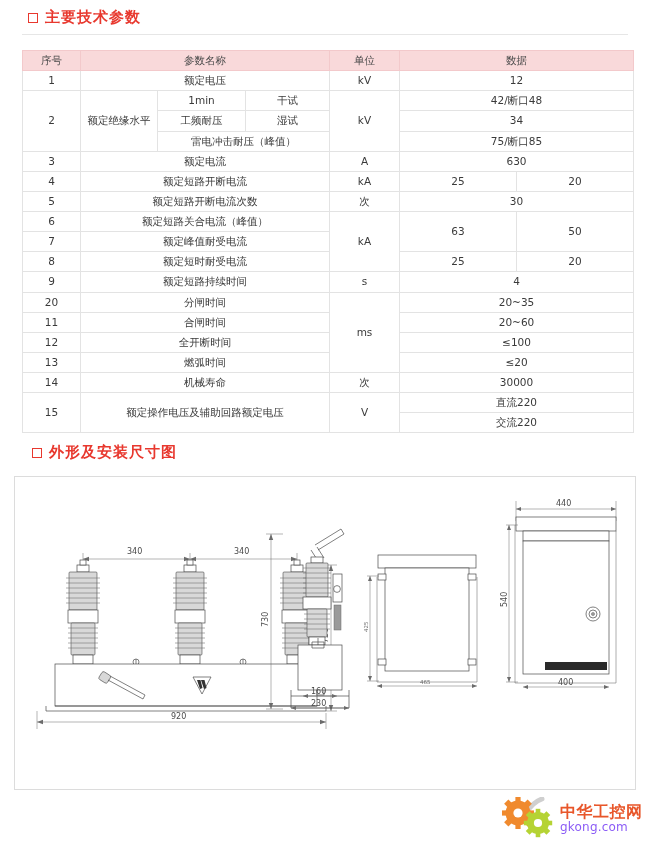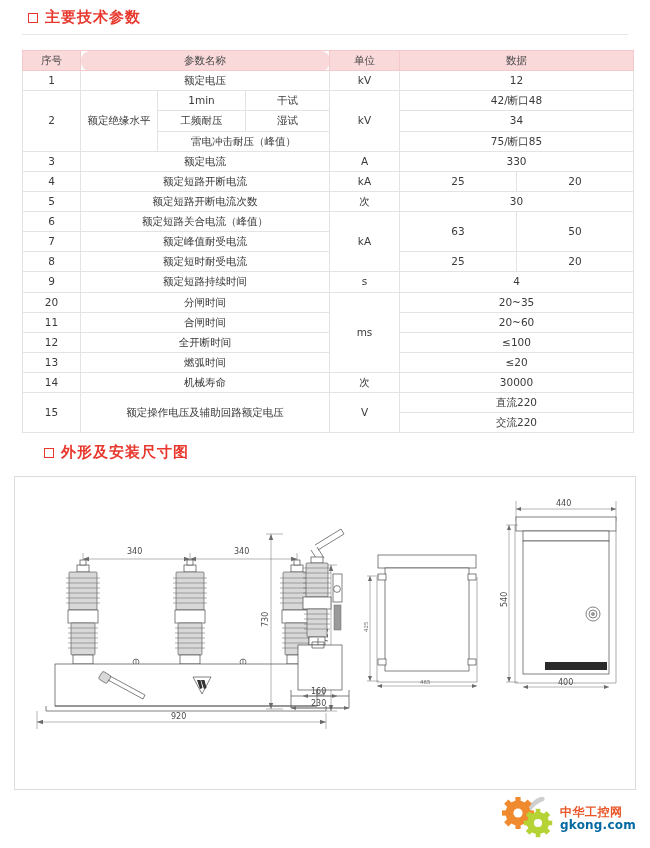--- a/index.html
+++ b/index.html
@@ -15,21 +15,21 @@
 
   
   .section-head {
     display: flex; align-items: center; gap: 7px;
     color: #e8382e;
     font-size: 15px; font-weight: bold;
     letter-spacing: 1px;
     padding: 0 0 0 28px;
   }
   .sec1 { position: absolute; top: 8px; left: 0; }
-  .sec2 { position: absolute; top: 443px; left: 16px; }
+  .sec2 { position: absolute; top: 443px; left: 4px; }
   .sq {
     width: 10px; height: 10px;
     border: 1.5px solid #e8382e;
     display: inline-block; flex: none;
   }
   .rule {
     position: absolute; left: 22px; width: 606px;
     height: 1px; background: #e6e6e6;
   }
   .rule1 { top: 34px; }
@@ -51,21 +51,21 @@
     line-height: 1.25;
   }
   table.spec thead th {
     background: #f9d9da;
     color: #4a4a4a;
     height: 19px;
     font-size: 10.5px;
     border: 1px solid #f3c9cb;
   }
   .c-no    { width: 58px; }
-  .c-name  { width: 250px; border-radius: 9px; }
+  .c-name  { width: 250px; }
   .c-unit  { width: 70px; }
   .c-data  { width: 234px; }
   .half    { width: 117px; }
   .sub-a   { width: 88px; }
   .sub-b   { width: 84px; }
   .name-l  { text-align: center; }
   .rowh    { height: 19px; }
 
   
   .panel {
@@ -94,26 +94,26 @@
   .dtxt-s { font-family: "DejaVu Sans", sans-serif; font-size: 5.5px; fill: #6a6a6a; }
 
   
   .wm {
     position: absolute; right: 6px; bottom: 4px;
     width: 142px; height: 50px;
     display: flex; align-items: center;
   }
   .wm-text { margin-left: 2px; line-height: 1.05; }
   .wm-cn {
-    color: #e8562a; font-size: 12px; font-weight: bold;
+    color: #e8562a; font-size: 16px; font-weight: bold;
     letter-spacing: .5px;
     text-shadow: 0 1px 0 rgba(255,255,255,.9);
   }
   .wm-en {
-    color: #0369a1; font-size: 12px; font-weight: bold;
+    color: #8b5cf6; font-size: 12px; font-weight: normal;
     letter-spacing: .2px;
   }
 </style>
 </head>
 <body>
 
 <div class="page">
 
   <div class="section-head sec1">
     <span class="sq"></span>
@@ -155,21 +155,21 @@
         </tr>
         <tr class="rowh">
           <td colspan="2">雷电冲击耐压（峰值）</td>
           <td colspan="2">75/断口85</td>
         </tr>
 
         <tr class="rowh">
           <td>3</td>
           <td colspan="3">额定电流</td>
           <td>A</td>
-          <td colspan="2">330</td>
+          <td colspan="2">630</td>
         </tr>
 
         <tr class="rowh">
           <td>4</td>
           <td colspan="3">额定短路开断电流</td>
           <td>kA</td>
           <td class="half">25</td>
           <td class="half">20</td>
         </tr>
 

